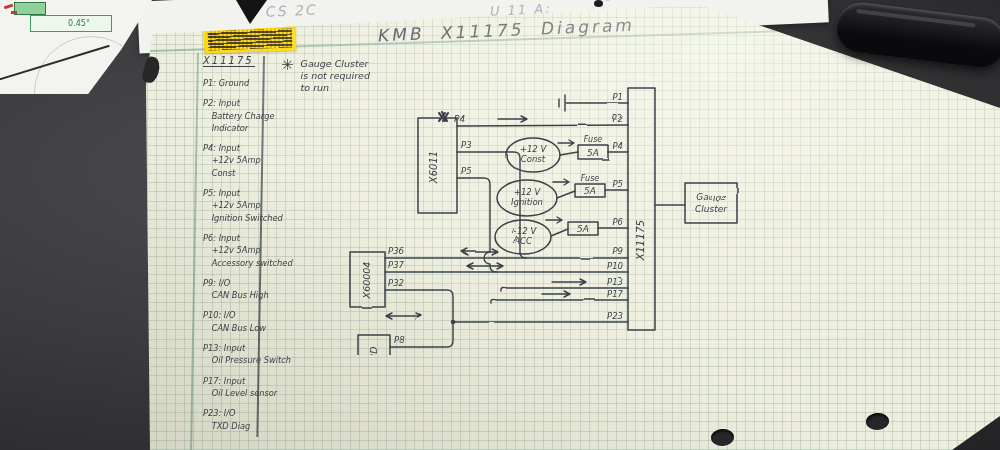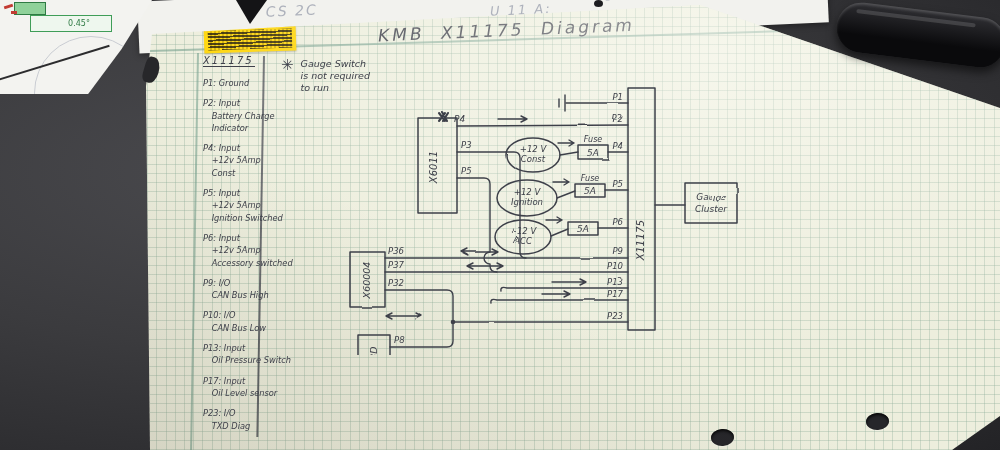--- a/index.html
+++ b/index.html
@@ -120,21 +120,21 @@
     <div class="divider-rule"></div>
 
     <div class="sticker">
       <div class="sticker-rows"></div>
     </div>
 
     <div class="title hand">KMB X11175 Diagram</div>
 
     <div class="note">
       <span class="note-star hand">✳</span>
-      <span class="note-text hand">Gauge Switch
+      <span class="note-text hand">Gauge Cluster
 is not required
 to run</span>
     </div>
 
     <div class="pin-col">
       <div class="pin-col-header hand">X11175</div>
       <div class="pin-entry hand">P1: Ground</div>
       <div class="pin-entry hand">P2: Input
 Battery Charge
 Indicator</div>

